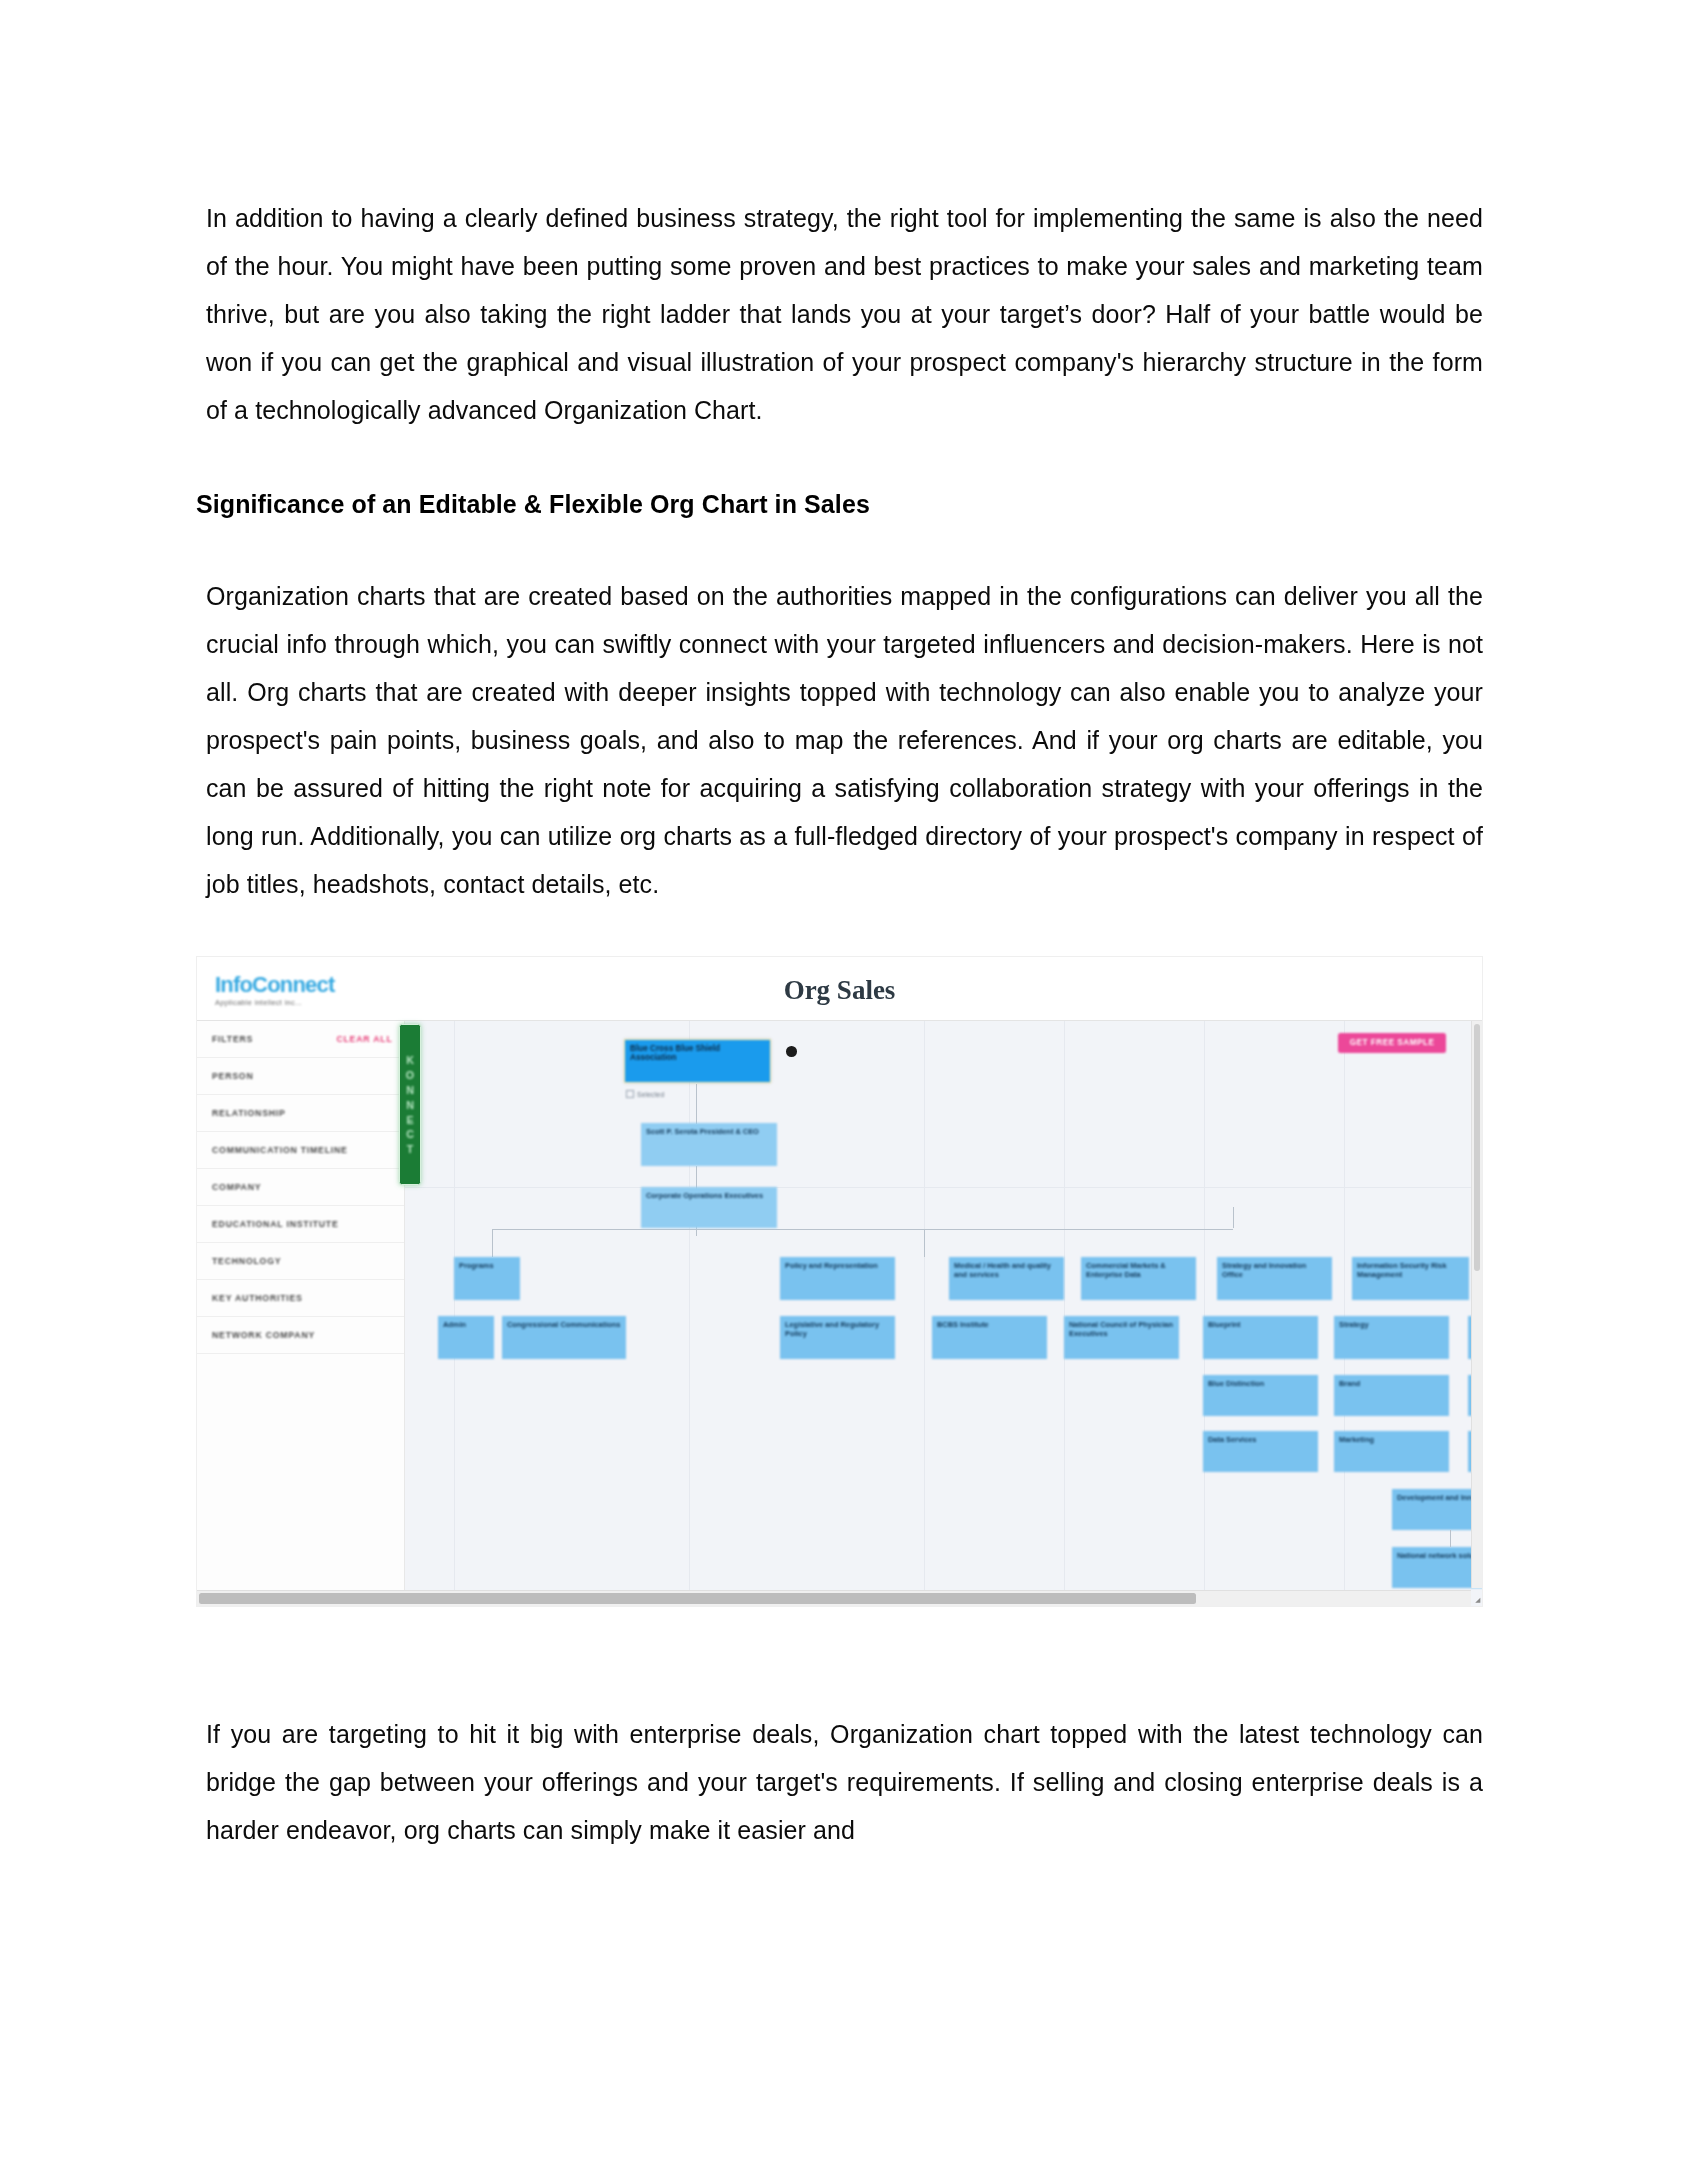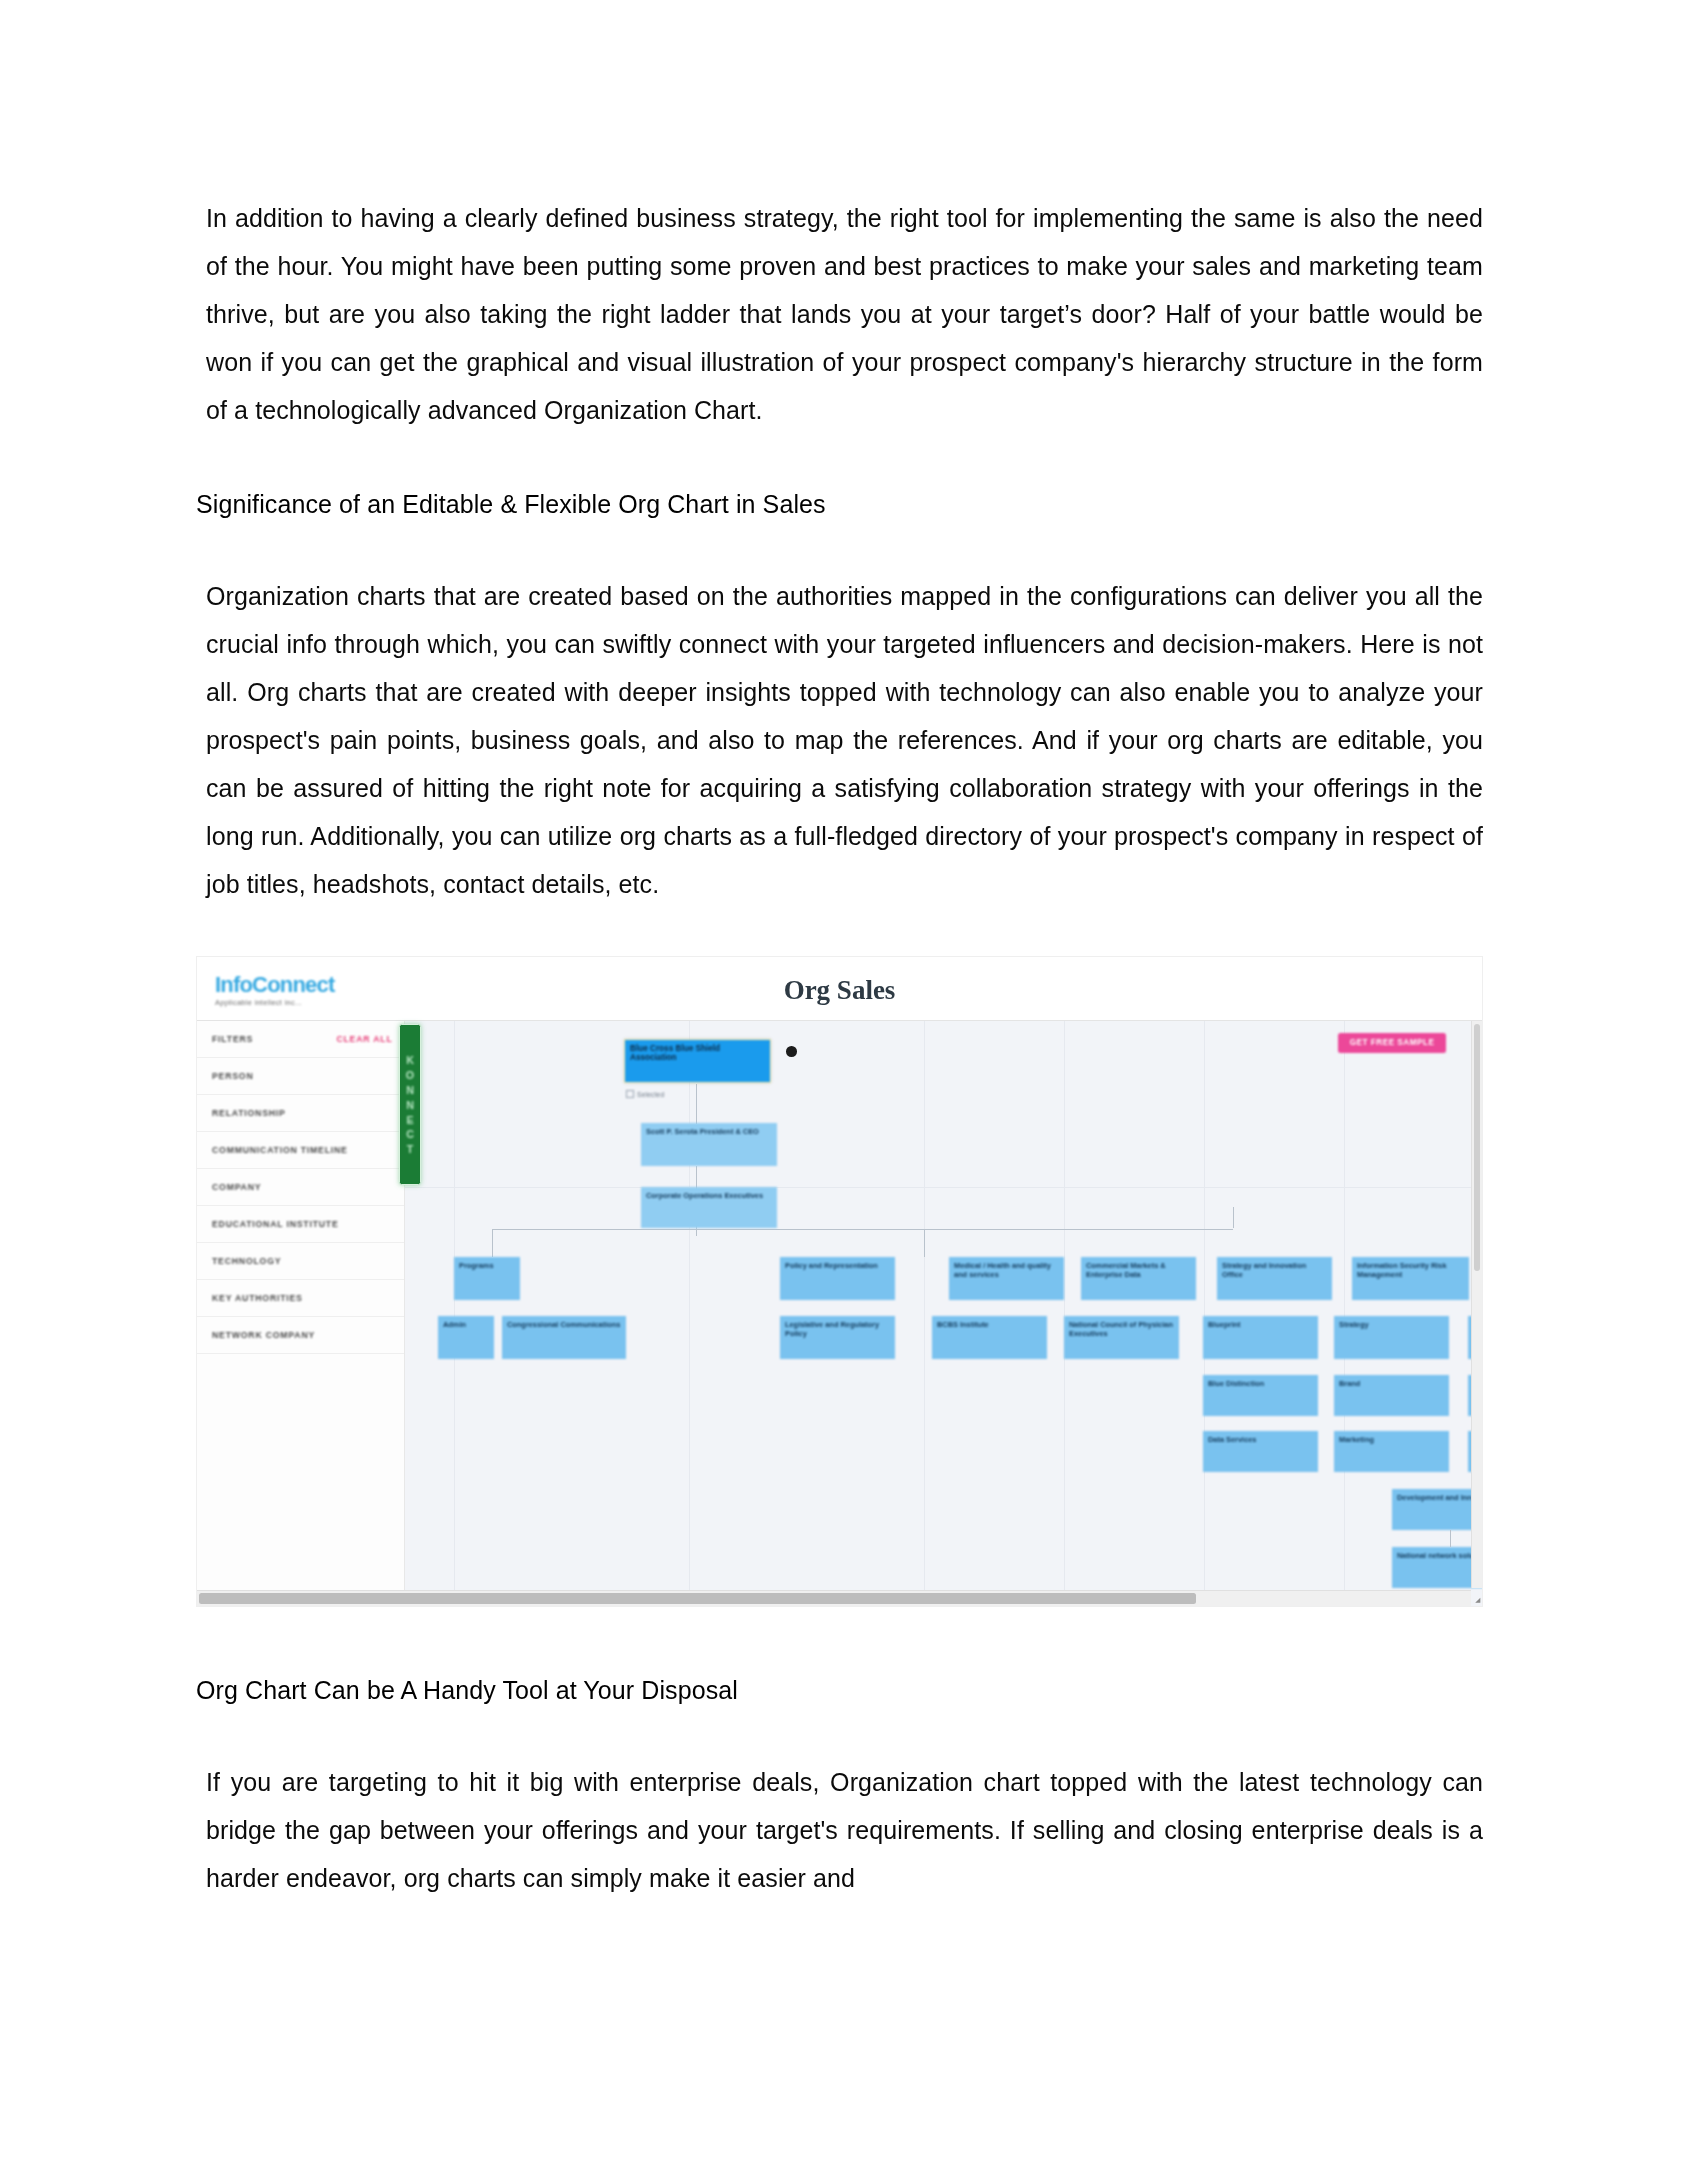--- a/index.html
+++ b/index.html
@@ -33,21 +33,21 @@
     line-height: 48px;
     margin: 0 0 0 10px;
     text-align: justify;
     letter-spacing: 0.1px;
     color: #0b0b0b;
     font-weight: 400;
   }
   h3.section-heading {
     font-size: 25px;
     line-height: 48px;
-    font-weight: normal;
+    font-weight: bold;
     margin: 0;
     color: #000000;
     letter-spacing: 0.1px;
   }
   .gap-lg { height: 46px; }
   .gap-md { height: 44px; }
   .gap-fig-top { height: 48px; }
   .gap-fig-bottom { height: 51px; }
 
   
@@ -446,21 +446,20 @@
             <div class="hscroll-thumb"></div>
           </div>
           <div class="scroll-caret">◢</div>
 
         </div>
       </div>
     </div>
 
     <div class="gap-fig-bottom"></div>
 
-    <h3 class="section-heading">Org Chart Can be A Handy Tool at Your Disposal</h3>
 
     <div class="gap-md"></div>
 
     <p class="body-text">If you are targeting to hit it big with enterprise deals, Organization chart topped with the latest technology can bridge the gap between your offerings and your target's requirements. If selling and closing enterprise deals is a harder endeavor, org charts can simply make it easier and</p>
 
   </div>
 </div>
 
 
 </body></html>

